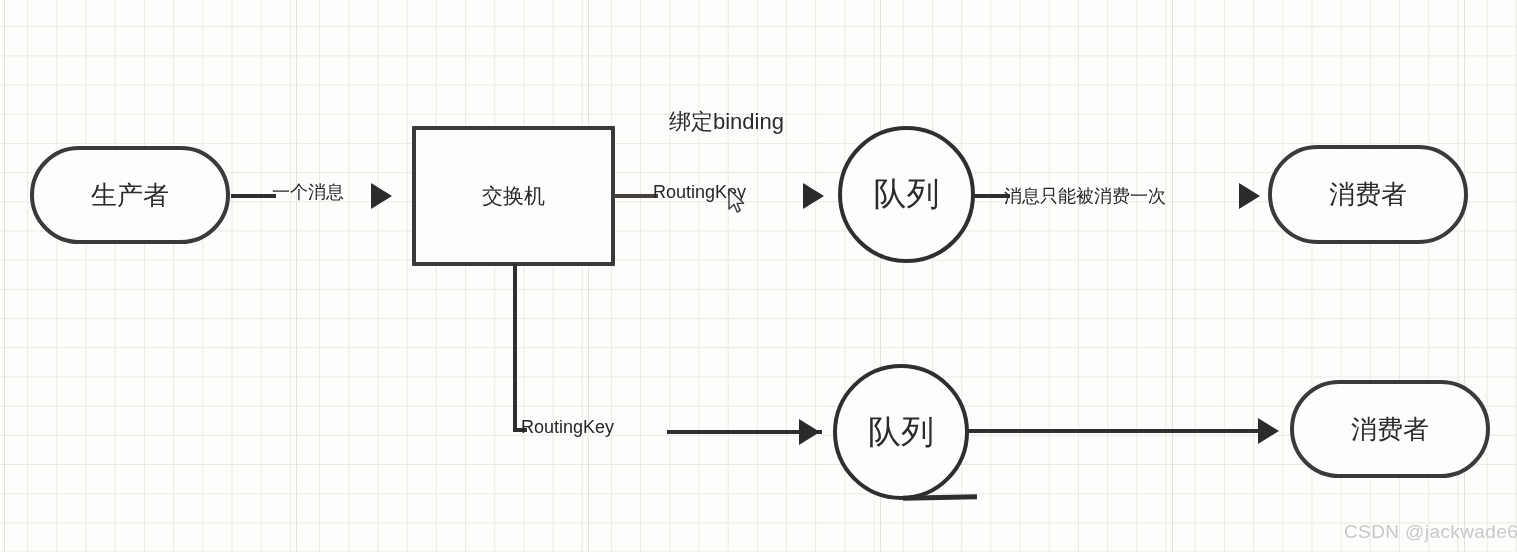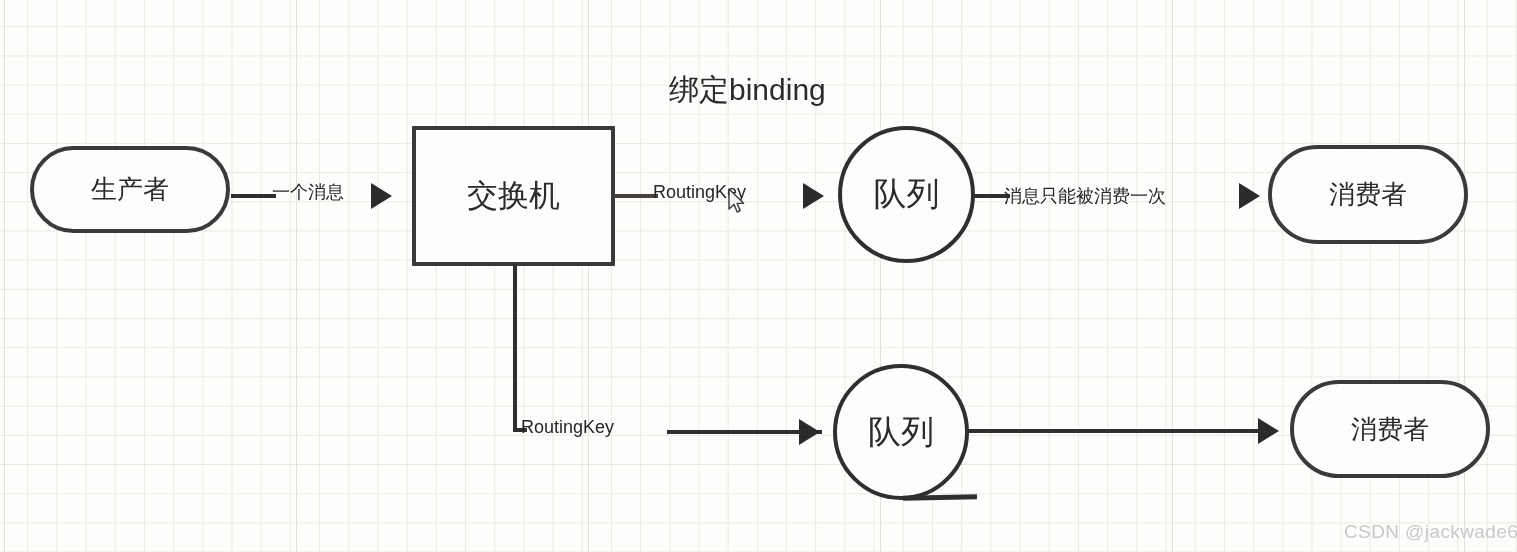--- a/index.html
+++ b/index.html
@@ -41,35 +41,35 @@
     line-height: 1.1;
   }
   .stadium {
     border: 4px solid #3a3a3a;
     border-radius: 52px;
     font-size: 26px;
   }
   .rect {
     border: 4px solid #3a3a3a;
     border-radius: 1px;
-    font-size: 31px;
+    font-size: 21px;
   }
   .circle {
     border: 4px solid #2f2f2f;
     border-radius: 50%;
     font-size: 33px;
   }
   .label {
     position: absolute;
     color: #2b2b2b;
     white-space: nowrap;
     line-height: 1;
   }
   .label-cn { font-size: 26px; }
-  .label-title { font-size: 30px; }
+  .label-title { font-size: 22px; margin-top: 36px; }
   .edge-label {
     position: absolute;
     font-size: 18px;
     color: #262626;
     white-space: nowrap;
     background: transparent;
     line-height: 1;
   }
   .line {
     position: absolute;
@@ -101,21 +101,21 @@
 </head>
 <body>
 
 <div id="canvas">
 
   <div id="gridmajor"></div>
 
   <div class="label label-title" style="left:669px; top:75px;">绑定binding</div>
 
 
-  <div class="node stadium" style="left:30px; top:146px; width:200px; height:87px;">
+  <div class="node stadium" style="left:30px; top:146px; width:200px; height:98px;">
     <span>生产者</span>
   </div>
 
   <div class="line line-h" style="left:231px; top:194px; width:45px;"></div>
   <div class="edge-label" style="left:272px; top:183px;">一个消息</div>
   <div class="arrow" style="left:371px; top:183px;"></div>
 
   <div class="node rect" style="left:412px; top:126px; width:203px; height:140px;">
     <span>交换机</span>
   </div>

